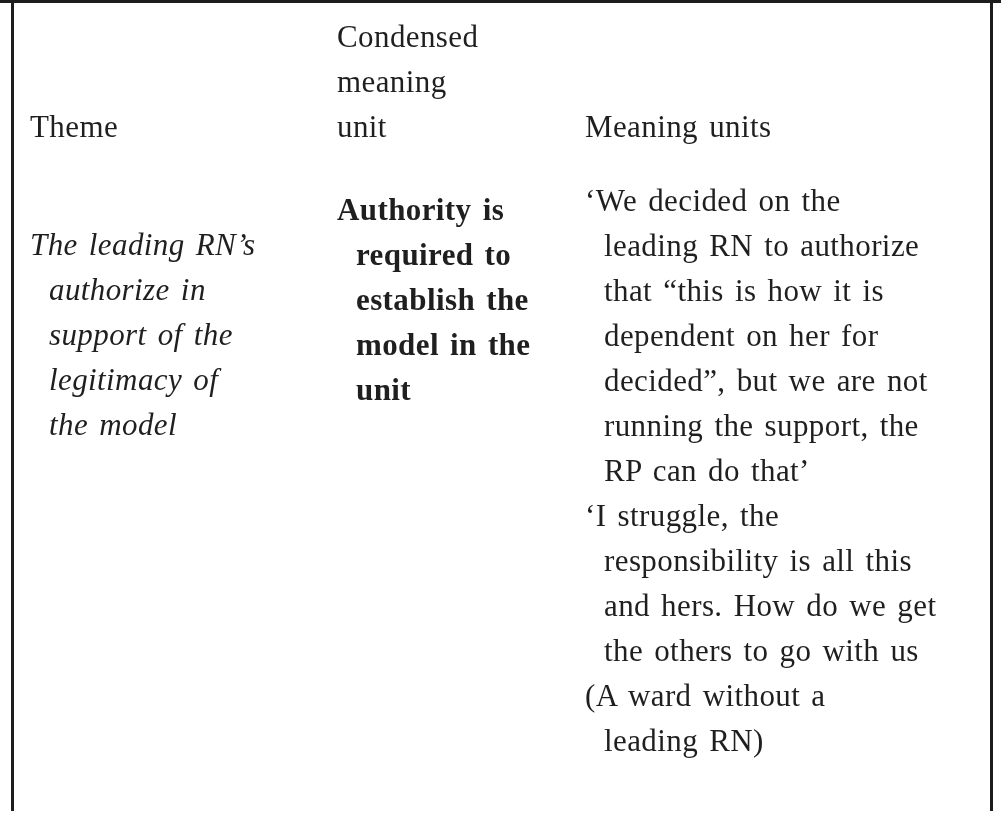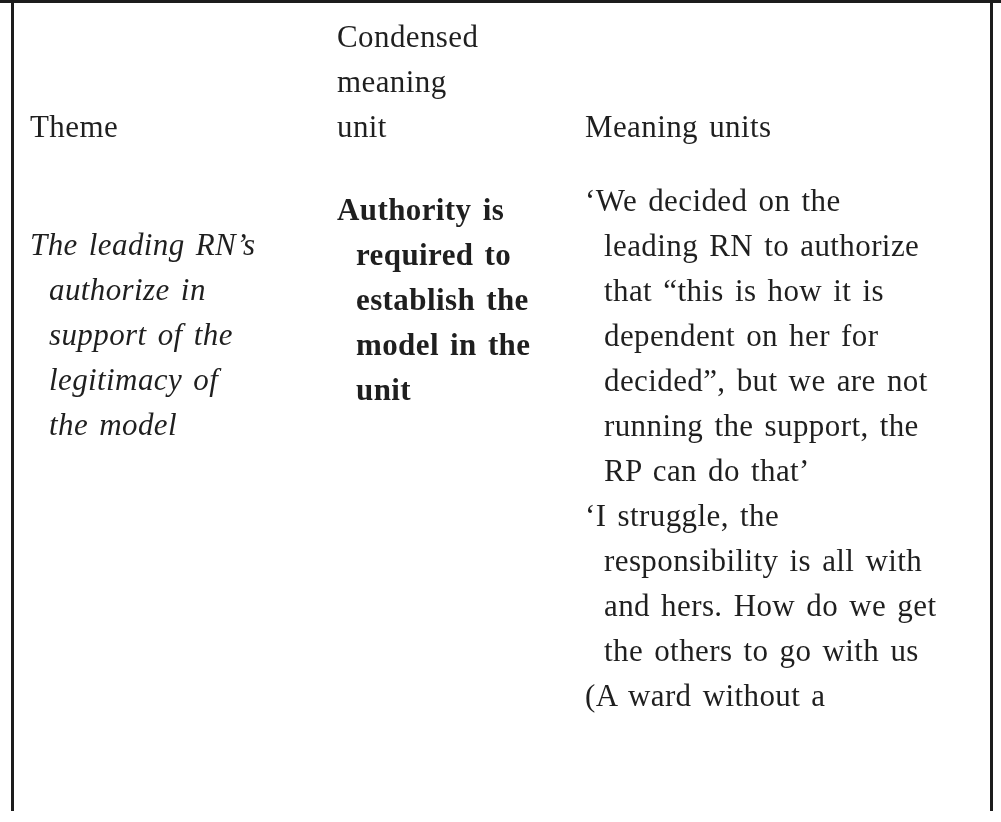--- a/index.html
+++ b/index.html
@@ -98,19 +98,20 @@
 
   <div class="cell cell-meaning">
     <div class="ln">‘We decided on the</div>
     <div class="ln cont">leading RN to authorize</div>
     <div class="ln cont">that “this is how it is</div>
     <div class="ln cont">dependent on her for</div>
     <div class="ln cont">decided”, but we are not</div>
     <div class="ln cont">running the support, the</div>
     <div class="ln cont">RP can do that’</div>
     <div class="ln">‘I struggle, the</div>
-    <div class="ln cont">responsibility is all with</div>
+    <div class="ln cont">responsibility is all this</div>
     <div class="ln cont">and hers. How do we get</div>
     <div class="ln cont">the others to go with us</div>
     <div class="ln">(A ward without a</div>
+    <div class="ln cont">leading RN)</div>
   </div>
 
 </div>
 
 </body></html>

